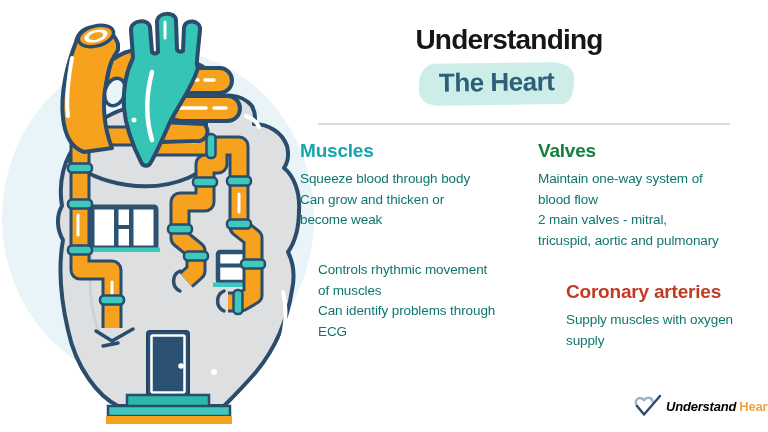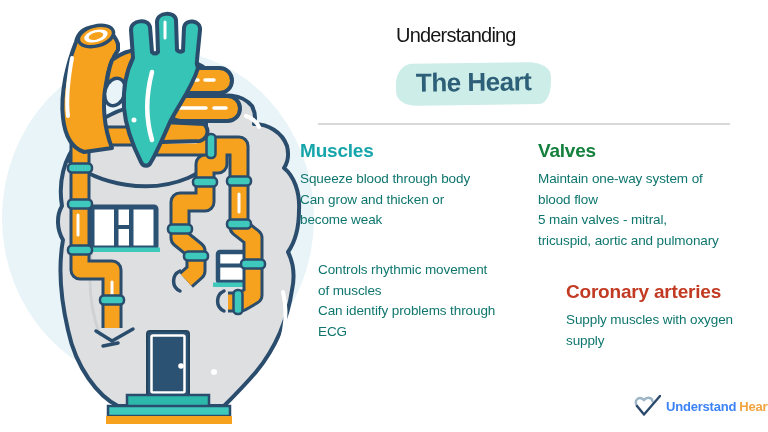--- a/index.html
+++ b/index.html
@@ -1,36 +1,36 @@
 <!DOCTYPE html>
 <html><head>
 <meta charset="utf-8">
 <style>
   html,body{margin:0;padding:0;background:#ffffff;}
   .stage{position:relative;width:768px;height:432px;background:#ffffff;overflow:hidden;
          font-family:"Liberation Sans",sans-serif;}
   .illustration{position:absolute;left:0;top:0;width:330px;height:432px;}
-  .title-line{position:absolute;left:396px;top:24px;width:226px;text-align:left;
-              font-size:20px;font-weight:400;letter-spacing:-0.8px;color:#161616;}
-  .hl-wrap{position:absolute;left:396px;top:63px;width:226px;text-align:left;}
+  .title-line{position:absolute;left:396px;top:24px;width:226px;text-align:center;
+              font-size:28px;font-weight:700;letter-spacing:-0.8px;color:#161616;}
+  .hl-wrap{position:absolute;left:384px;top:63px;width:226px;text-align:center;}
   .highlight{display:inline-block;background:#cdede8;color:#2e5f78;font-size:26px;font-weight:700;
              letter-spacing:-0.5px;padding:4px 20px 7px 20px;transform:rotate(-0.8deg);
              border-radius:16px 22px 12px 20px / 20px 14px 22px 14px;}
   .divider{position:absolute;left:318px;top:123px;width:412px;height:1.5px;background:#d9d9d9;}
   .section{position:absolute;width:218px;}
   .sec-0{left:300px;top:140px;}
   .sec-1{left:318px;top:260px;}
   .sec-2{left:538px;top:140px;}
   .sec-3{left:538px;top:281px;margin-left:28px;}
   .sec-heading{font-size:19px;font-weight:700;letter-spacing:-0.2px;margin:0 0 7px 0;}
   .body-line{font-size:13.5px;line-height:20.5px;color:#0f766e;letter-spacing:-0.1px;}
   .logo{position:absolute;left:634px;top:394px;display:flex;align-items:center;}
   .logo svg{display:block;margin-right:5px;}
   .logo-text{font-size:13px;font-weight:700;letter-spacing:-0.2px;}
-  .logo-part1{color:#3b82f6;}
+  .logo-part1{color:#000000;font-style:italic;}
   .logo-part2{color:#f1a33f;margin-left:3px;}
 </style>
 </head>
 <body>
 
 <div class="stage">
 
   <div class="illustration">
     <svg width="330" height="432" viewBox="0 0 330 432" xmlns="http://www.w3.org/2000/svg">
 
@@ -194,21 +194,21 @@
     <div class="body-line">Controls rhythmic movement</div>
     <div class="body-line">of muscles</div>
     <div class="body-line">Can identify problems through</div>
     <div class="body-line">ECG</div>
   </div>
 
   <div class="section sec-2">
     <div class="sec-heading" style="color: #15803d;">Valves</div>
     <div class="body-line">Maintain one-way system of</div>
     <div class="body-line">blood flow</div>
-    <div class="body-line">5 main valves - mitral,</div>
+    <div class="body-line">2 main valves - mitral,</div>
     <div class="body-line">tricuspid, aortic and pulmonary</div>
   </div>
 
   <div class="section sec-3">
     <div class="sec-heading" style="color: rgb(194, 58, 34);">Coronary arteries</div>
     <div class="body-line">Supply muscles with oxygen</div>
     <div class="body-line">supply</div>
   </div>
 
   <div class="logo">

